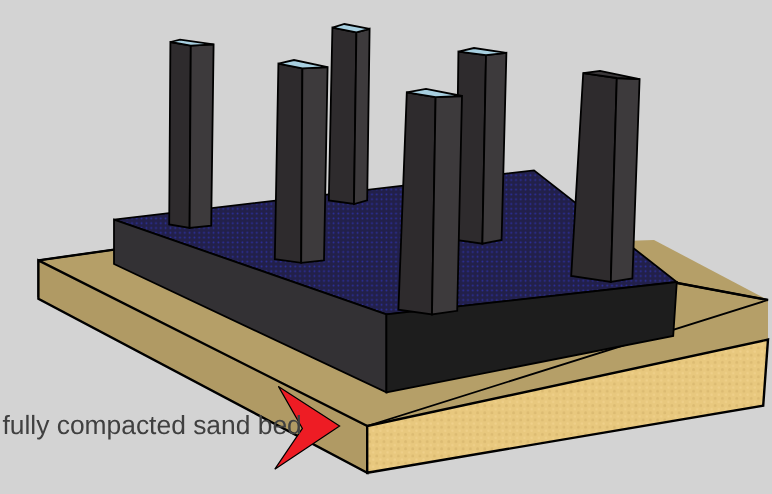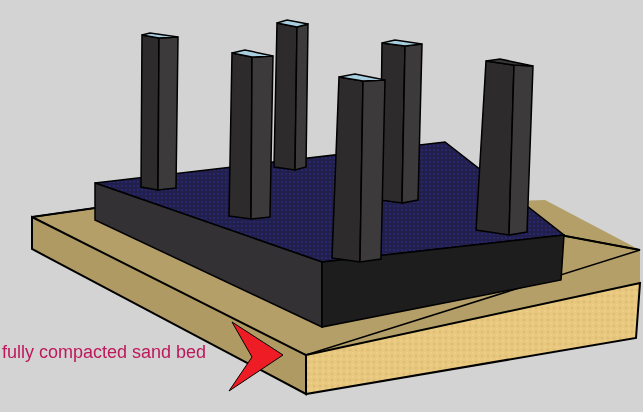--- a/index.html
+++ b/index.html
@@ -2,21 +2,21 @@
 <html><head>
 <meta charset="utf-8">
 <style>
   html, body { margin: 0; padding: 0; }
   body { width: 643px; height: 412px; overflow: hidden; background: #d3d3d3; }
   #scene { position: absolute; left: 0; top: 0; width: 643px; height: 412px; background: #d3d3d3; }
   svg { position: absolute; left: 0; top: 0; }
   .label {
     position: absolute; left: 2px; top: 342px;
     font-family: "Liberation Sans", sans-serif;
-    font-size: 18px; color: #be185d; white-space: nowrap; letter-spacing: 0px;
+    font-size: 22px; color: #404040; white-space: nowrap; letter-spacing: 0px;
   }
 </style>
 </head>
 <body>
 
 <div id="scene">
   <svg width="643" height="412" viewBox="0 0 643 412">
     <defs>
       <pattern id="dots" width="4" height="4" patternUnits="userSpaceOnUse">
         <rect width="4" height="4" fill="#22204a"></rect>

